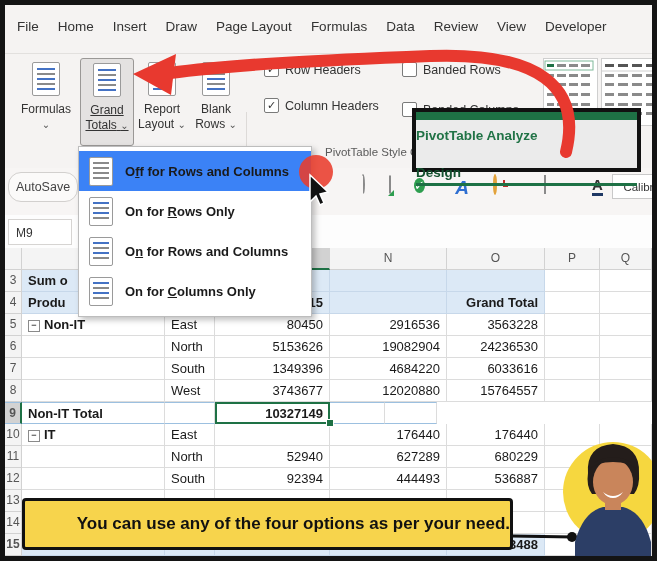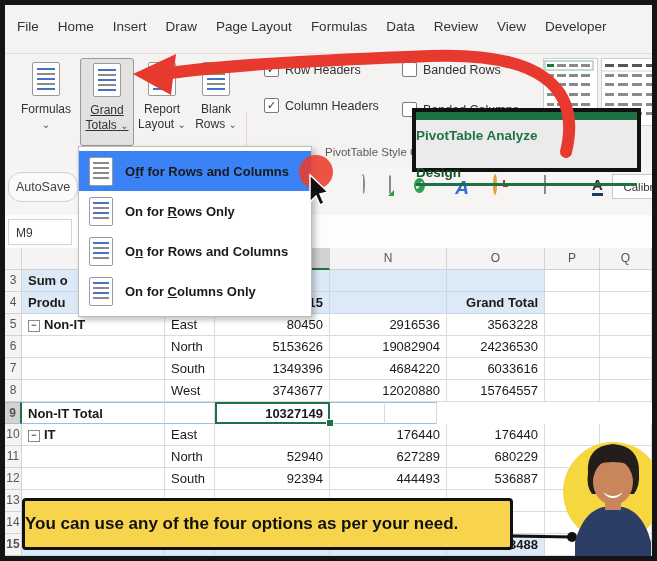--- a/index.html
+++ b/index.html
@@ -70,21 +70,21 @@
   .mitem{height:40px;display:flex;align-items:center;gap:12px;padding-left:10px;font-size:13px;
          font-weight:bold;color:#1a1a1a;}
   .mitem.hl{background:#3b82f6;}
   .micon{width:22px;height:27px;border:1.4px solid #9a9a9a;border-radius:2px;background:#fff;position:relative;flex:none;}
   .micon .bars{position:absolute;left:3px;right:3px;top:4px;bottom:4px;}
   .bars-gray{background:repeating-linear-gradient(to bottom,#8a8a8a 0 2px,transparent 2px 5px);}
   .bars-mix{background:repeating-linear-gradient(to bottom,#4472c4 0 2px,transparent 2px 5px,#8a8a8a 5px 7px,transparent 7px 10px);}
   .accel{text-decoration:underline;}
   
   #callout{left:22px;top:498px;width:491px;height:52px;background:#f7d44c;border:3px solid #111;
-           border-radius:4px;z-index:60;display:flex;align-items:center;justify-content:flex-start;
+           border-radius:4px;z-index:60;display:flex;align-items:center;justify-content:flex-end;
            font-size:17px;font-weight:bold;color:#111;box-sizing:border-box;}
   svg{display:block;}
   .ovl{position:absolute;left:0;top:0;z-index:40;pointer-events:none;}
   .ovl2{position:absolute;left:0;top:0;z-index:62;pointer-events:none;}
   
   .redo-arc{width:16px;height:16px;border:2px solid #8a8a8a;border-radius:50%;border-left-color:transparent;border-bottom-color:transparent;transform:rotate(40deg);margin:3px;}
   .doc{width:15px;height:19px;border:1.5px solid #8a8a8a;background:#fff;border-radius:2px;position:relative;margin:2px 0 0 3px;}
   .doc::after{content:"";position:absolute;right:-4px;bottom:-3px;border-left:6px solid transparent;border-top:6px solid transparent;border-bottom:6px solid #2e9e4f;}
   .gcheck{width:20px;height:20px;border-radius:50%;background:#2e9e4f;color:#fff;font-size:13px;line-height:20px;text-align:center;margin:2px;}
   .bluea{font-size:19px;font-weight:bold;font-style:italic;color:#2f6fd1;line-height:24px;text-align:center;}

